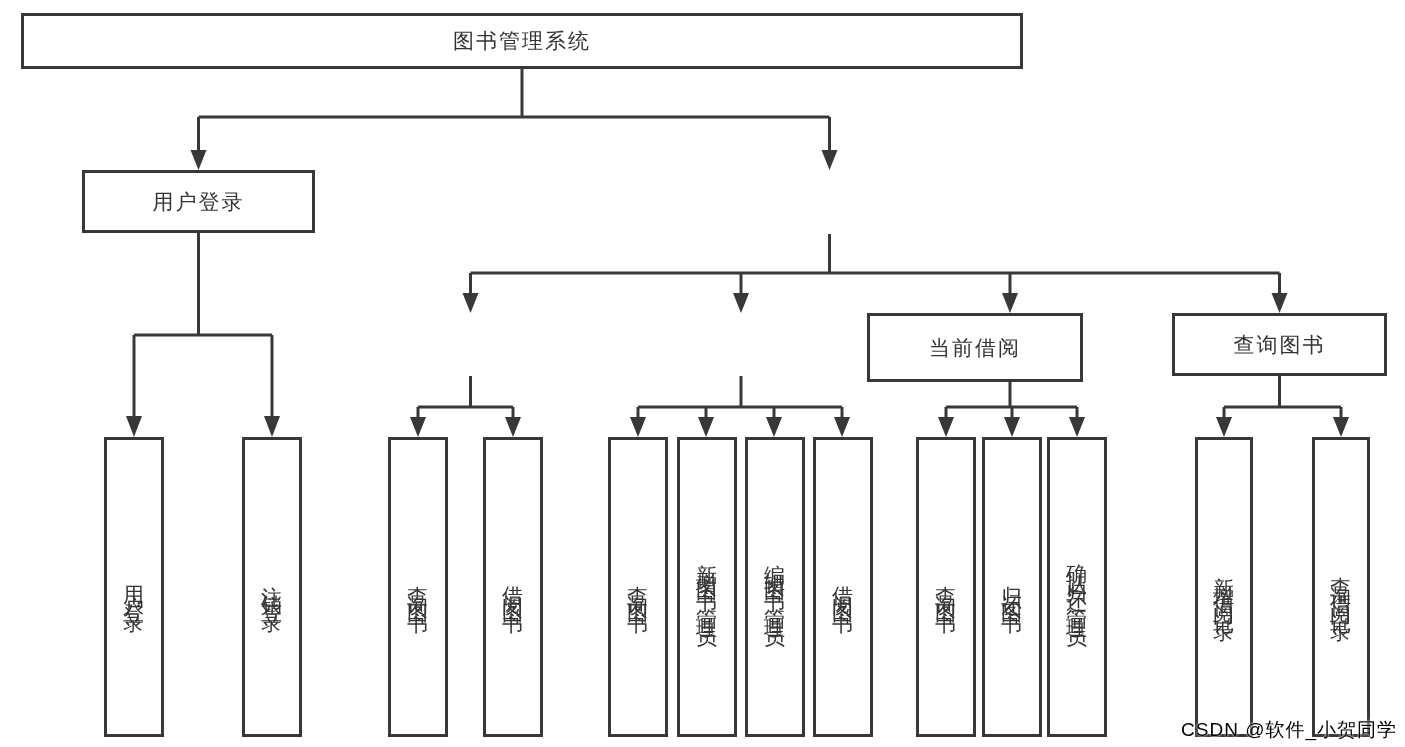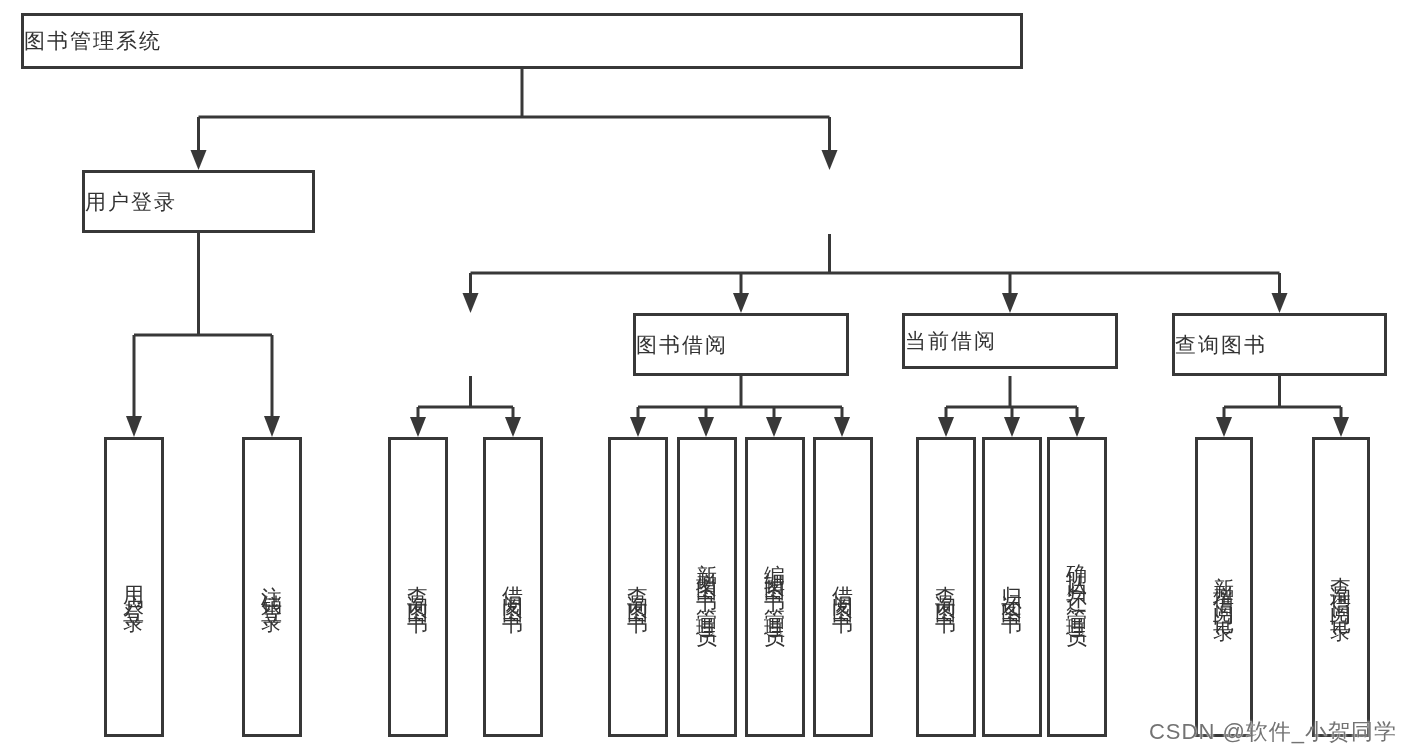--- a/index.html
+++ b/index.html
@@ -11,20 +11,21 @@
     font-family: "Liberation Sans", sans-serif;
     overflow: hidden;
   }
   .box {
     position: absolute;
     box-sizing: border-box;
     border: 3px solid #383838;
     background: #ffffff;
     display: flex;
     align-items: center;
+    justify-content: center;
     color: #333333;
     font-size: 21px;
     letter-spacing: 2px;
     white-space: nowrap;
   }
   .vbox {
     position: absolute;
     box-sizing: border-box;
     border: 3px solid #383838;
     background: #ffffff;
@@ -41,22 +42,22 @@
     line-height: 1;
     white-space: nowrap;
   }
   svg.wires { position: absolute; left: 0; top: 0; z-index: 0; }
   .box, .vbox { z-index: 1; }
   .watermark {
     position: absolute;
     z-index: 3;
     top: 717px;
     right: 8px;
-    font-size: 22px;
-    color: #737373;
+    font-size: 19px;
+    color: #000000;
     text-shadow: 0 0 3px #ffffff, 0 0 1px #ffffff;
     letter-spacing: 1px;
     white-space: nowrap;
   }
 </style>
 </head>
 <body>
 
 <div class="canvas">
 
@@ -135,24 +136,21 @@
   </svg>
 
   <div class="box" style="left:21px; top:13px; width:1002px; height:56px;">
     <span>图书管理系统</span>
   </div>
 
   <div class="box" style="left:82px; top:170px; width:233px; height:63px;">
     <span>用户登录</span>
   </div>
 
-  <div class="box" style="left:633px; top:313px; width:216px; height:63px;">
-    <span>图书借阅</span>
-  </div>
-  <div class="box" style="left:902px; top:313px; width:216px; height:56px;">
+  <div class="box" style="left:867px; top:313px; width:216px; height:69px;">
     <span>当前借阅</span>
   </div>
   <div class="box" style="left:1172px; top:313px; width:215px; height:63px;">
     <span>查询图书</span>
   </div>
 
   <div class="vbox" style="left:104px; top:437px; width:60px; height:300px;">
     <span class="vtext">用户登录</span>
   </div>
   <div class="vbox" style="left:242px; top:437px; width:60px; height:300px;">

